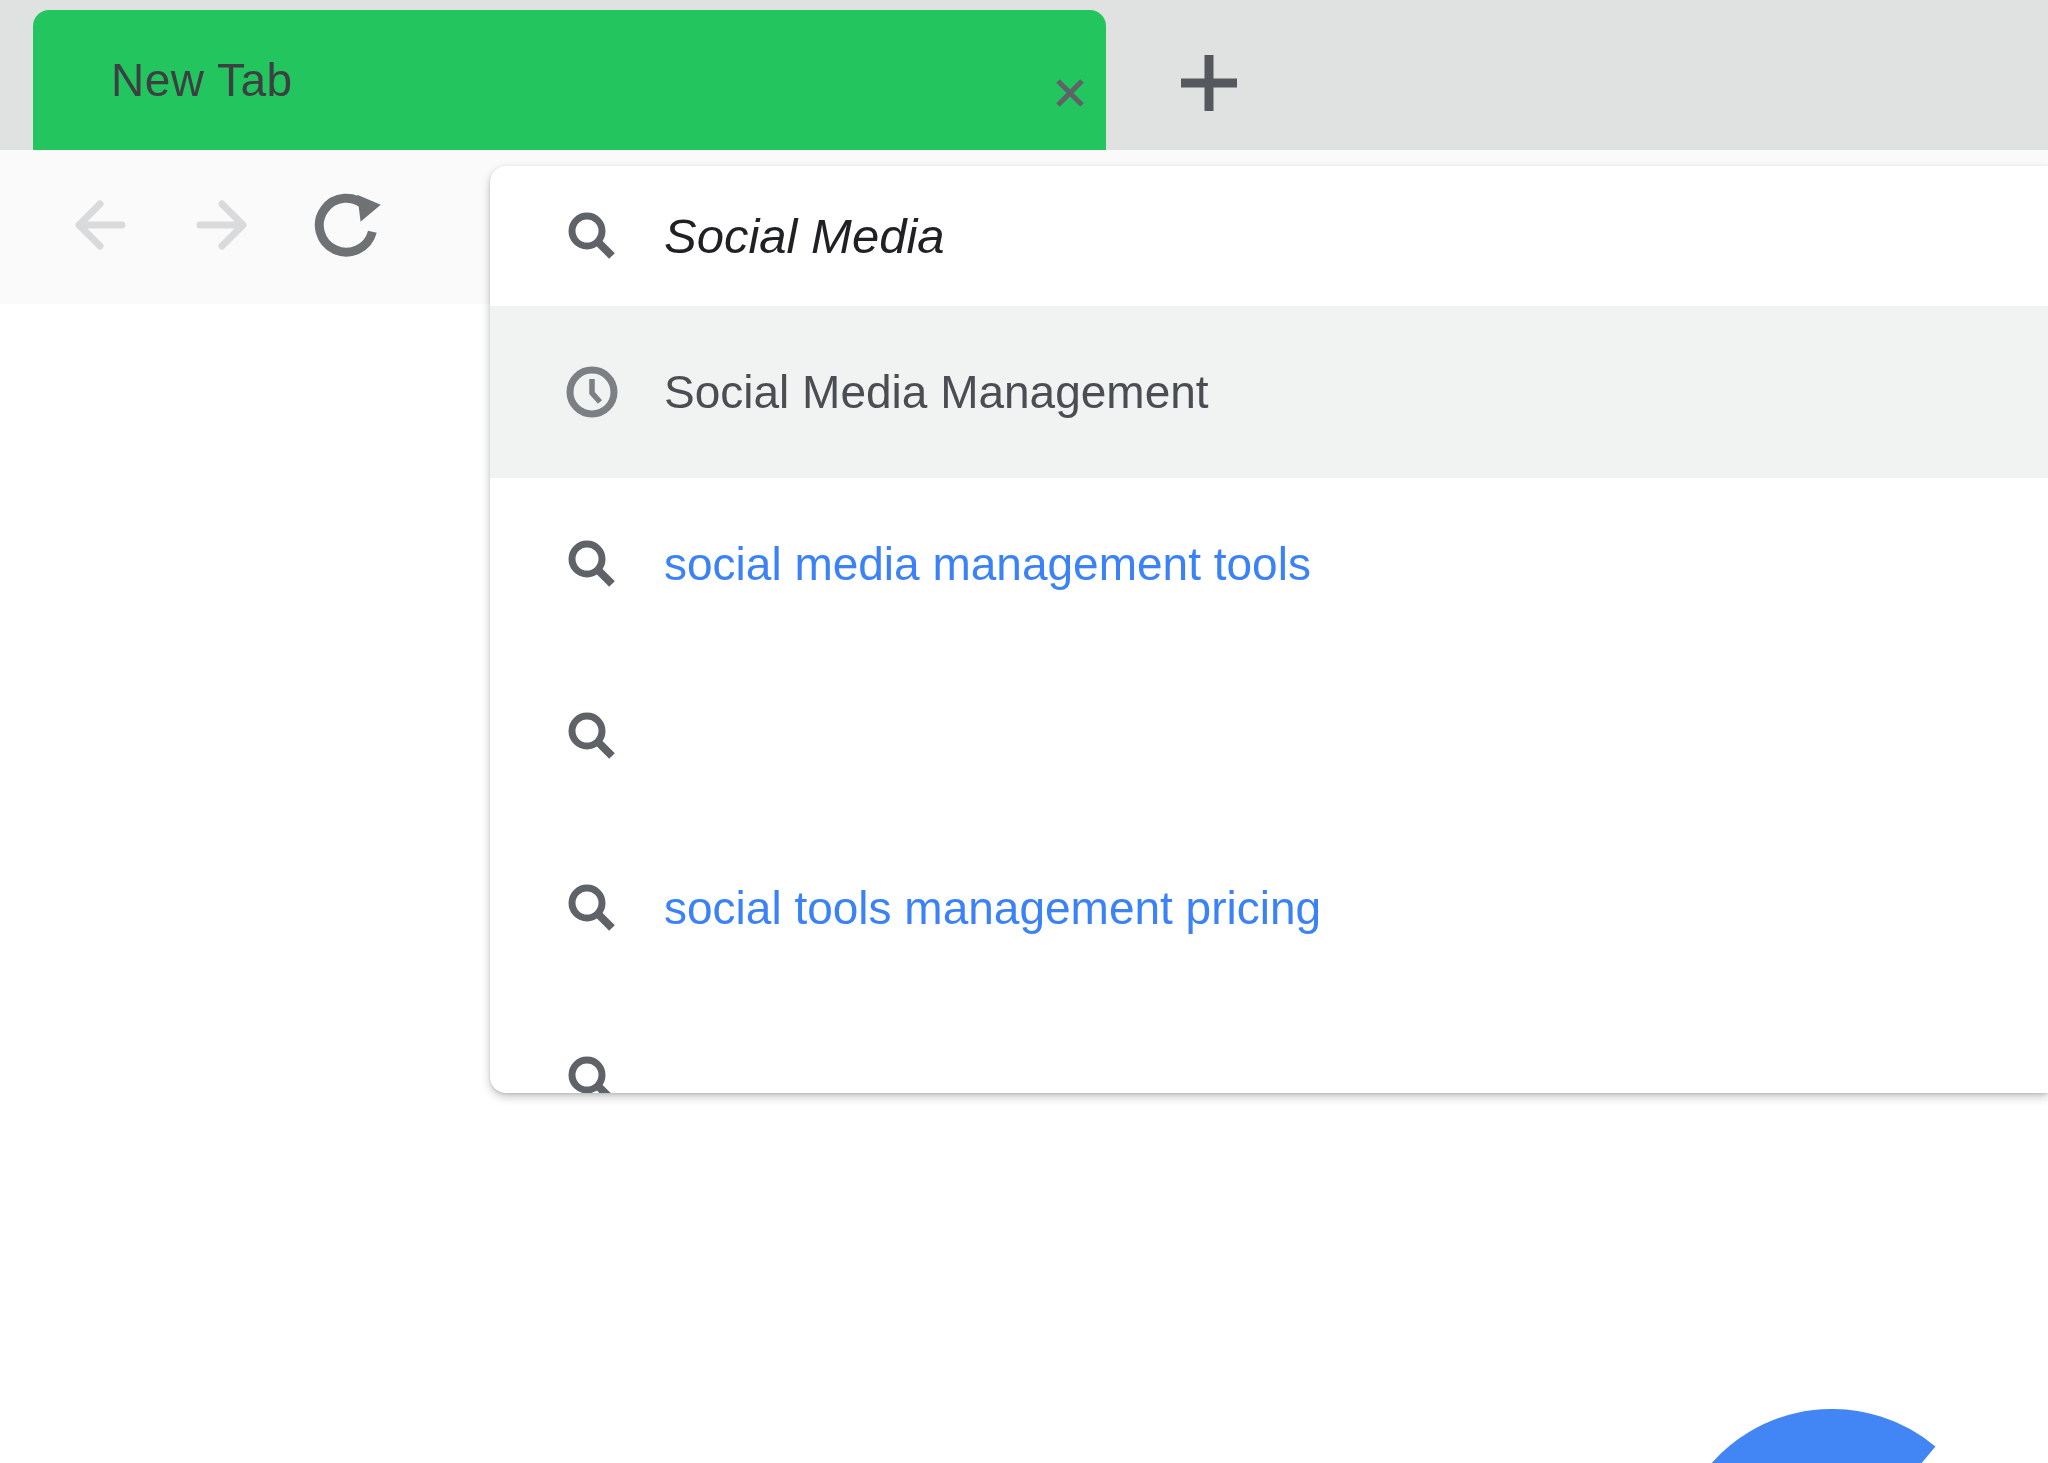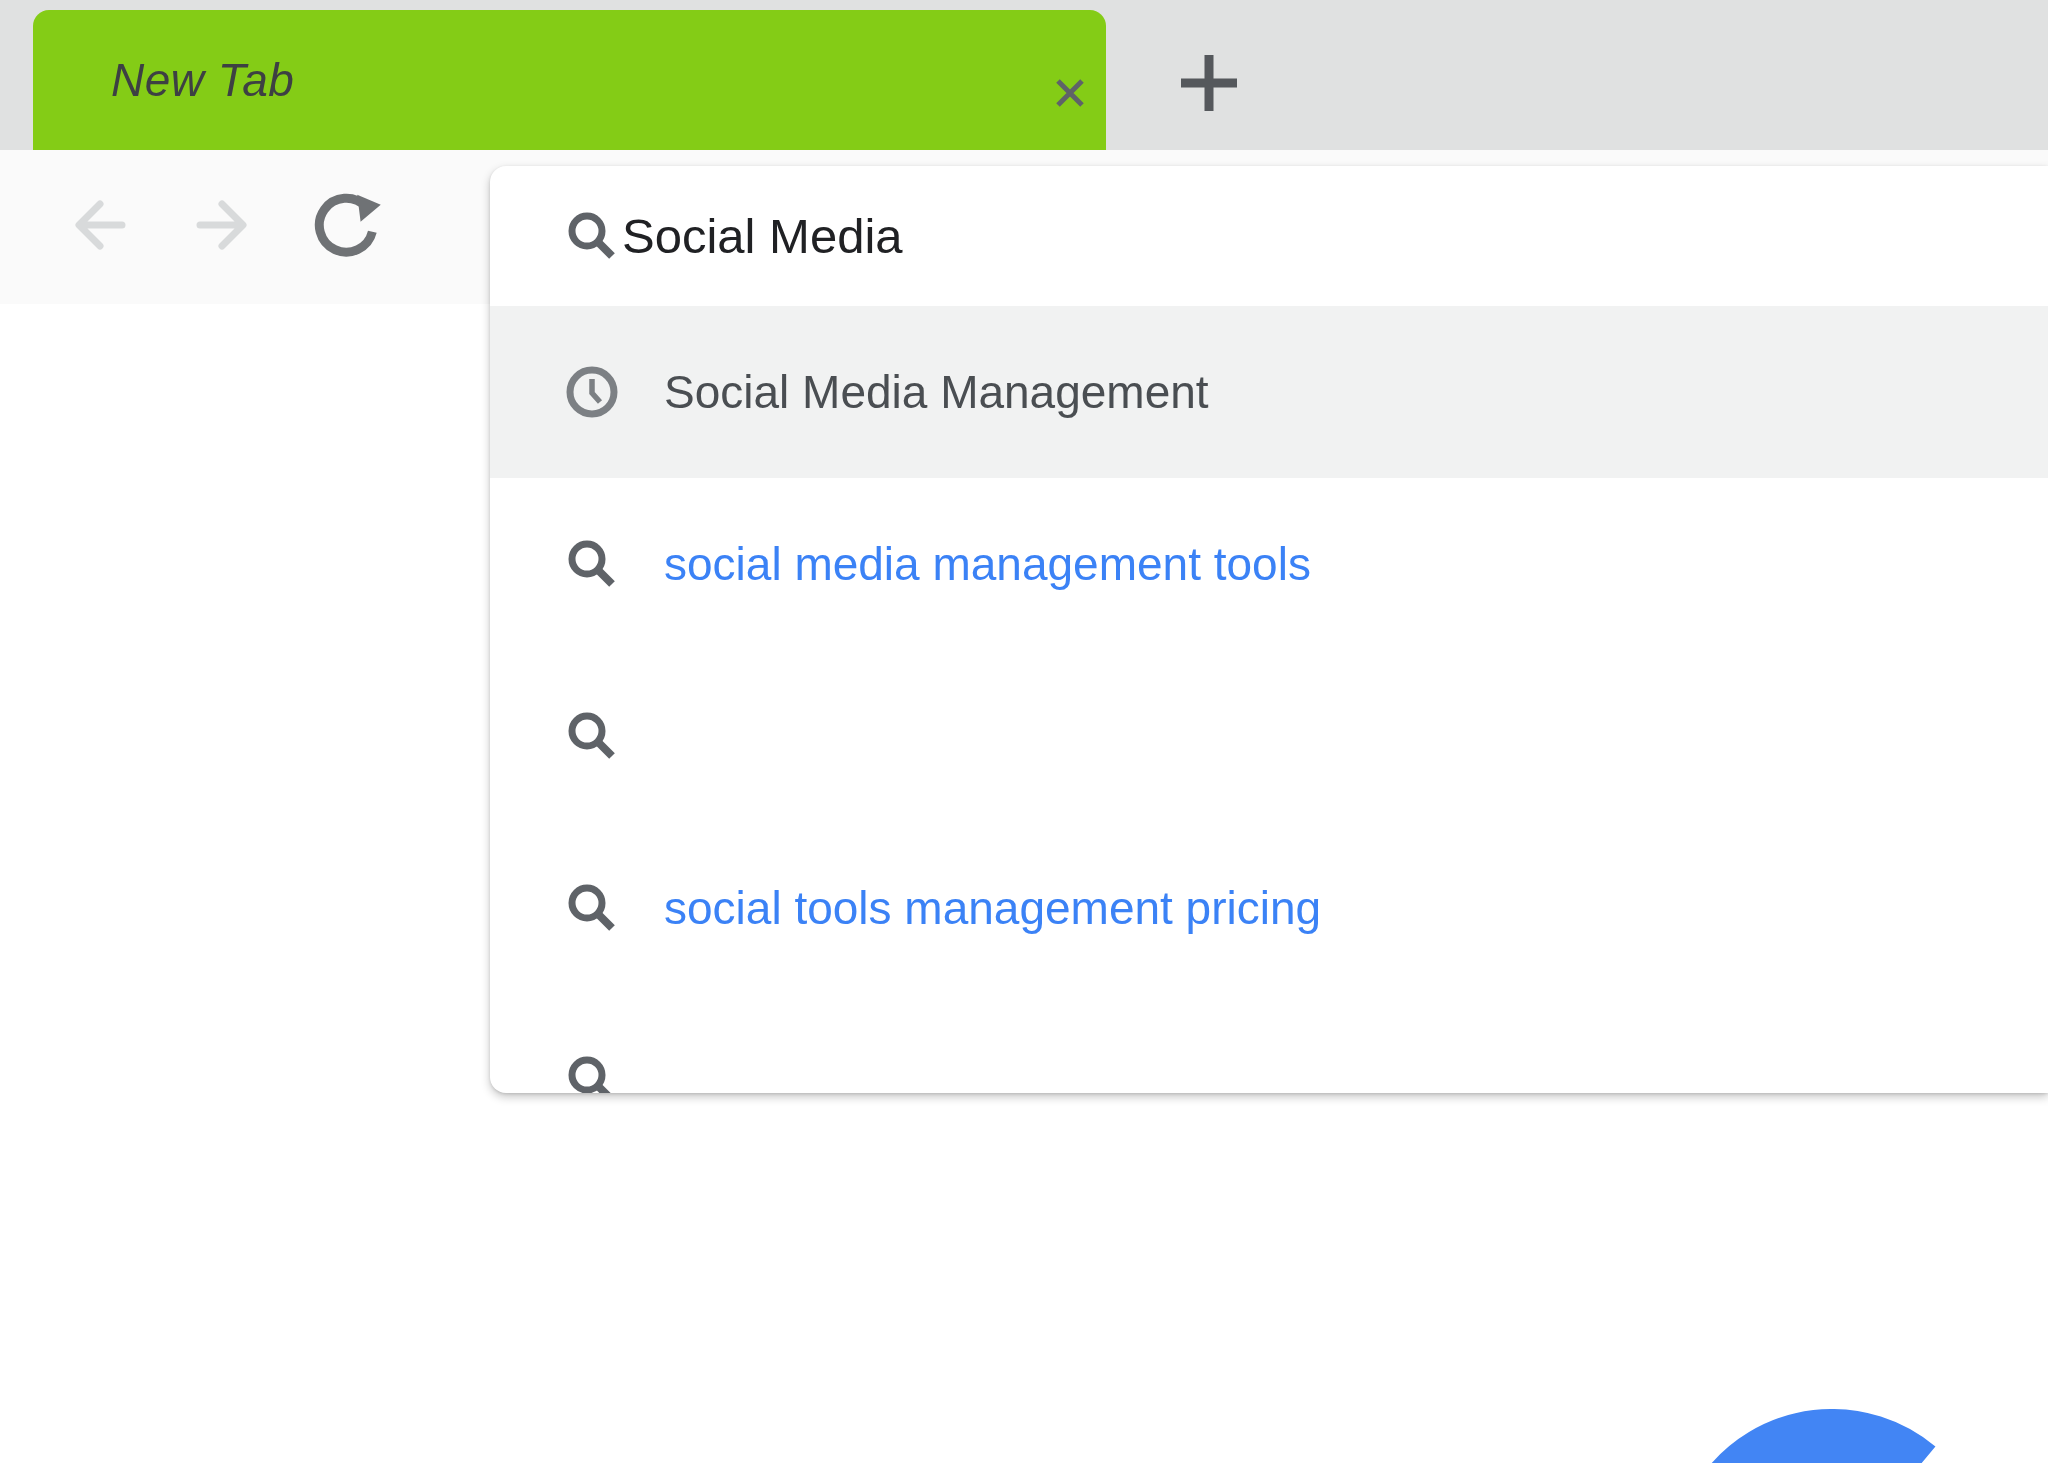--- a/index.html
+++ b/index.html
@@ -12,23 +12,23 @@
 
   
   .tab-strip {
     position: absolute; left: 0; top: 0;
     width: 2048px; height: 150px;
     background: #e0e1e1;
   }
   .tab {
     position: absolute; left: 33px; top: 10px;
     width: 1073px; height: 140px;
-    background: #84cc16;
+    background: #22c55e;
     border-radius: 16px 16px 0 0;
-    display: flex; align-items: center; font-style: italic;
+    display: flex; align-items: center;
   }
   .tab-title {
     margin-left: 78px;
     font-size: 46px;
     color: #3d4043;
     letter-spacing: 0.5px;
     white-space: nowrap;
   }
   .tab-close {
     position: absolute; left: 984px; top: 32px;
@@ -76,24 +76,26 @@
   }
   .omnibox-icon {
     width: 60px; height: 60px;
     margin-left: 72px;
     flex: 0 0 auto;
     display: flex; align-items: center; justify-content: center;
   }
   .omnibox-input {
     border: none; outline: none;
     background: transparent;
+    margin-left: 42px;
     font-family: "Liberation Sans", "DejaVu Sans", sans-serif;
     font-size: 49px;
     color: #202124;
     width: 1300px;
+    font-style: italic;
   }
   .suggestion-row {
     height: 172px;
     display: flex; align-items: center;
     cursor: pointer;
   }
   .suggestion-row.highlighted { background: #f1f2f2; }
   .sug-icon {
     width: 60px; height: 60px;
     margin-left: 72px;

